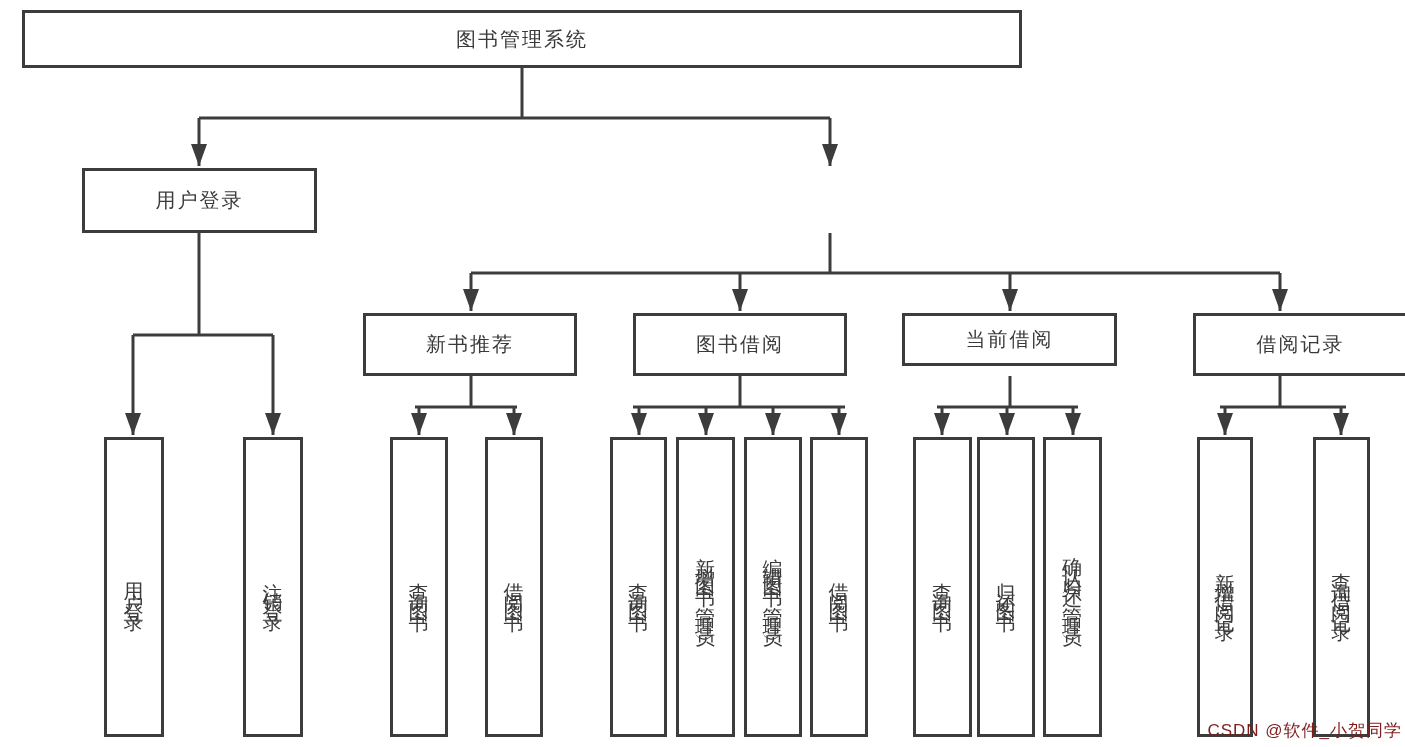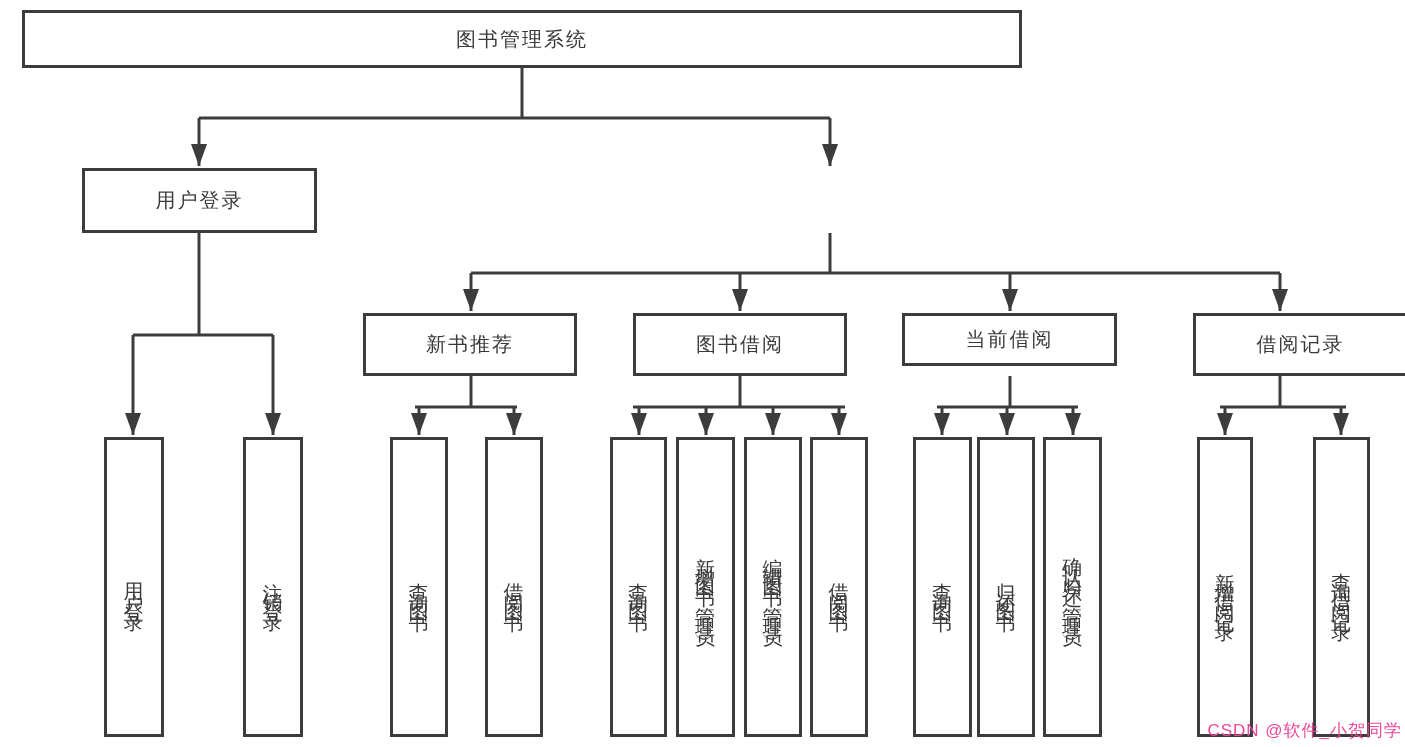--- a/index.html
+++ b/index.html
@@ -13,21 +13,21 @@
     position:absolute;background:#ffffff;border:3px solid #3c3c3c;
     display:flex;align-items:center;justify-content:center;box-sizing:border-box;
   }
   .h span{font-size:20px;letter-spacing:2px;white-space:nowrap;}
   .v{top:437px;height:300px;}
   .v span{
     writing-mode:vertical-lr;text-orientation:mixed;
     font-size:20px;line-height:1.1;letter-spacing:10px;
   }
   .watermark{
-    position:absolute;right:3px;bottom:5px;font-size:17px;color:#ec4899;
+    position:absolute;right:3px;bottom:5px;font-size:17px;color:#7f1d1d;
     letter-spacing:1px;white-space:nowrap;
   }
 </style>
 </head>
 <body>
 
 <div class="stage">
 
   <svg class="wires" viewBox="0 0 1405 747" xmlns="http://www.w3.org/2000/svg">
     <defs>

